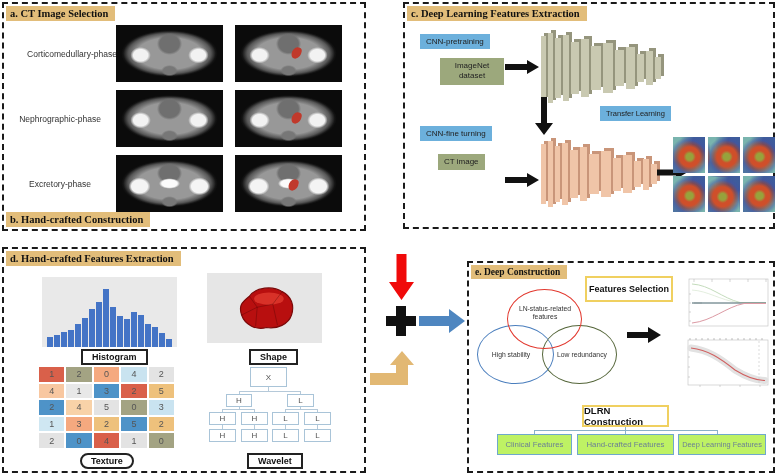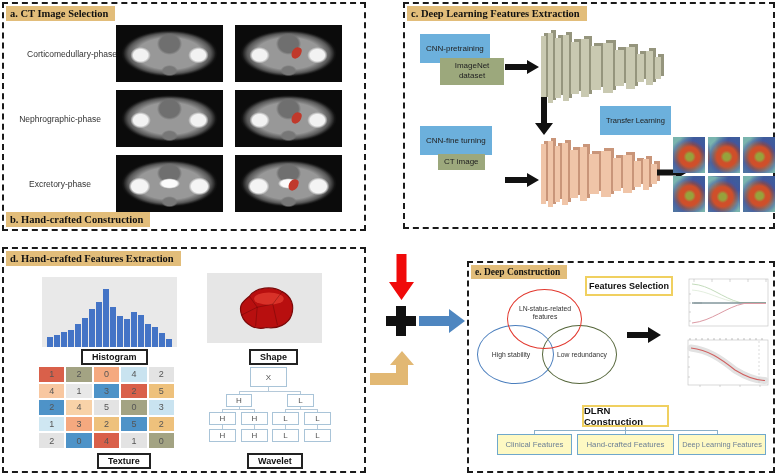--- a/index.html
+++ b/index.html
@@ -18,21 +18,21 @@
   .ct.exc{background:
     radial-gradient(ellipse 14px 7px at 50% 50%, #fbfbfb 0 55%, transparent 75%),
     radial-gradient(ellipse 12px 8px at 50% 82%, #777 0 50%, transparent 70%),
     radial-gradient(ellipse 16px 13px at 22% 55%, #f4f4f4 0 50%, transparent 68%),
     radial-gradient(ellipse 16px 13px at 78% 55%, #f4f4f4 0 50%, transparent 68%),
     radial-gradient(ellipse 17px 14px at 50% 32%, #6f6f6f 0 58%, transparent 74%),
     radial-gradient(ellipse 46% 42% at 50% 50%, #989898 0 66%, #585858 84%, #141414 94%, transparent 98%),
     #0b0b0b;}
   .mark{position:absolute;left:53%;top:38%;width:9px;height:12px;background:#c0392b;border-radius:55% 40% 60% 45%;transform:rotate(22deg);}
   
-  .bluebox{position:absolute;background:#6cb0dc;color:#222;font-size:8px;padding:10px 6px;text-align:center;}
+  .bluebox{position:absolute;background:#6cb0dc;color:#222;font-size:8px;padding:3px 6px;text-align:center;}
   .greenbox{position:absolute;background:#9ca87c;color:#222;font-size:8px;padding:3px 6px;text-align:center;line-height:1.3;}
   
   .cnn{position:absolute;display:flex;align-items:center;gap:2px;}
   .cnn-g div{background:#c9c9b1;box-shadow:3px -3px 0 #95957d;}
   .cnn-p div{background:#f0c5a8;box-shadow:3px -3px 0 #c99579;}
   
   .heatgrid{position:absolute;display:grid;grid-template-columns:repeat(3,32px);grid-auto-rows:36px;gap:3px;}
   .heat{background:
     radial-gradient(circle at 52% 55%, #97a23c 0 13%, #cf4f2a 24% 38%, rgba(165,62,42,.6) 50%, rgba(70,80,160,.45) 64%, transparent 78%),
     radial-gradient(circle at 90% 15%, rgba(42,62,150,.75) 0 22%, transparent 52%),
@@ -44,21 +44,21 @@
   .tag{position:absolute;background:#fff;border:2px solid #222;color:#111;font-weight:700;font-size:9px;padding:1px 9px;white-space:nowrap;}
   .shapebox{position:absolute;background:#e6e6e6;display:flex;align-items:center;justify-content:center;}
   .texgrid{position:absolute;display:grid;grid-template-columns:repeat(5,1fr);gap:2px;}
   .texgrid div{display:flex;align-items:center;justify-content:center;font-size:9px;color:#555;}
   .wnode{position:absolute;background:#fff;border:1px solid #a9c4d8;color:#555;font-size:8px;display:flex;align-items:center;justify-content:center;box-sizing:border-box;}
   .wline{position:absolute;background:#b5c9d9;}
   
   .venn{position:absolute;border-radius:50%;box-sizing:border-box;background:transparent;}
   .vlabel{position:absolute;color:#333;font-size:6.8px;text-align:center;line-height:1.25;}
   .ybox{position:absolute;background:#fff;border:2px solid #f0d060;color:#111;font-weight:700;font-size:9px;display:flex;align-items:center;justify-content:center;box-sizing:border-box;}
-  .fbox{position:absolute;background:#fef9c3;border:1.5px solid #6fa8cc;color:#6b7f95;font-size:7.8px;display:flex;align-items:center;justify-content:center;box-sizing:border-box;text-align:center;}
+  .fbox{position:absolute;background:#bef264;border:1.5px solid #6fa8cc;color:#6b7f95;font-size:7.8px;display:flex;align-items:center;justify-content:center;box-sizing:border-box;text-align:center;}
   .cline{position:absolute;background:#8ab0c8;}
   .plot{position:absolute;background:#fff;}
   svg{display:block;}
 </style>
 </head>
 <body>
 
 <div id="canvas">
 
   <div class="panel" style="left:2px;top:2px;width:364px;height:229px;">
@@ -207,21 +207,21 @@
         <div style="background: rgb(245, 169, 127);">3</div>
         <div style="background: rgb(238, 193, 124);">2</div>
         <div style="background: rgb(78, 147, 200);">5</div>
         <div style="background: rgb(238, 193, 124);">2</div>
         <div style="background: rgb(227, 227, 227);">2</div>
         <div style="background: rgb(78, 147, 200);">0</div>
         <div style="background: rgb(217, 96, 74);">4</div>
         <div style="background: rgb(227, 227, 227);">1</div>
         <div style="background: rgb(163, 163, 131);">0</div>
       </div>
-    <div class="tag" style="left:93px;top:204px;">Texture</div>
+    <div class="tag" style="left:76px;top:204px;border-radius:8px;">Texture</div>
 
     <div style="position:absolute;left:203px;top:118px;width:126px;height:78px;">
       <div class="wnode" style="left:43px;top:0;width:37px;height:20px;">X</div>
       <div class="wline" style="left:61px;top:20px;width:1px;height:4px;"></div>
       <div class="wline" style="left:32px;top:24px;width:62px;height:1px;"></div>
       <div class="wline" style="left:32px;top:24px;width:1px;height:3px;"></div>
       <div class="wline" style="left:93px;top:24px;width:1px;height:3px;"></div>
       <div class="wnode" style="left:19px;top:27px;width:26px;height:13px;">H</div>
       <div class="wnode" style="left:80px;top:27px;width:27px;height:13px;">L</div>
       <div class="wline" style="left:32px;top:40px;width:1px;height:2px;"></div>
@@ -251,21 +251,21 @@
   <div class="panel" style="left:467px;top:261px;width:308px;height:212px;">
     <div class="hdr" style="left:2px;top:2px;font-size:9.5px;">e. Deep Construction</div>
 
     <div class="venn" style="left:38px;top:26px;width:75px;height:60px;border:1.5px solid #e2382e;z-index:3;"></div>
     <div class="venn" style="left:8px;top:62px;width:77px;height:59px;border:1.5px solid #4a7ebd;"></div>
     <div class="venn" style="left:73px;top:62px;width:75px;height:59px;border:1.5px solid #55663a;"></div>
     <div class="vlabel" style="left:42px;top:42px;width:68px;z-index:4;">LN-status-related features</div>
     <div class="vlabel" style="left:12px;top:88px;width:60px;">High stability</div>
     <div class="vlabel" style="left:82px;top:88px;width:62px;">Low redundancy</div>
 
-    <div class="ybox" style="left:116px;top:13px;width:88px;height:20px;">Features Selection</div>
+    <div class="ybox" style="left:116px;top:13px;width:88px;height:26px;">Features Selection</div>
 
     <svg style="position:absolute;left:158px;top:64px;" width="34" height="16" viewBox="0 0 34 16">
         <path d="M0,5 H21 V0 L34,8 L21,16 V11 H0 Z" fill="#111"></path>
       </svg>
 
     <div class="plot" style="left:213px;top:13px;width:90px;height:54px;">
       <svg width="90" height="54" viewBox="0 0 90 54">
         <rect x="7" y="3" width="79" height="47" fill="#fff" stroke="#c8c8c8" stroke-width="0.7"></rect>
         <path d="M12,27 h8 M12,3 v3 M30,3 v3 M48,3 v3 M66,3 v3 M84,3 v3" stroke="#bbb" stroke-width="0.6"></path>
         <path d="M7,10 v0 M7,18 h2 M7,27 h2 M7,36 h2 M7,45 h2" stroke="#bbb" stroke-width="0.6"></path>

